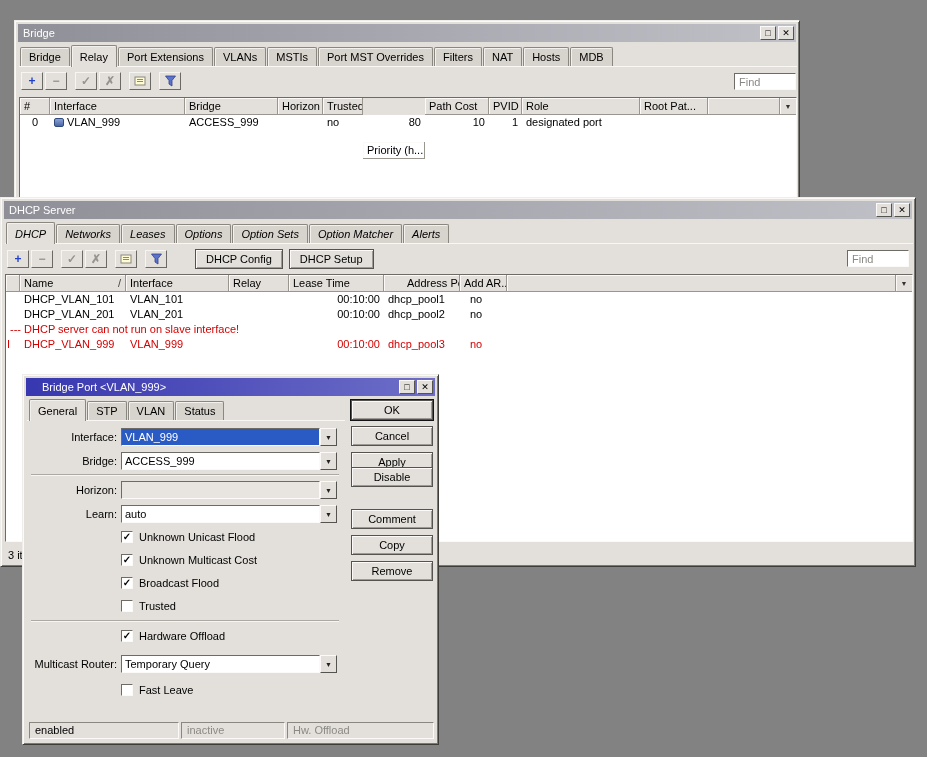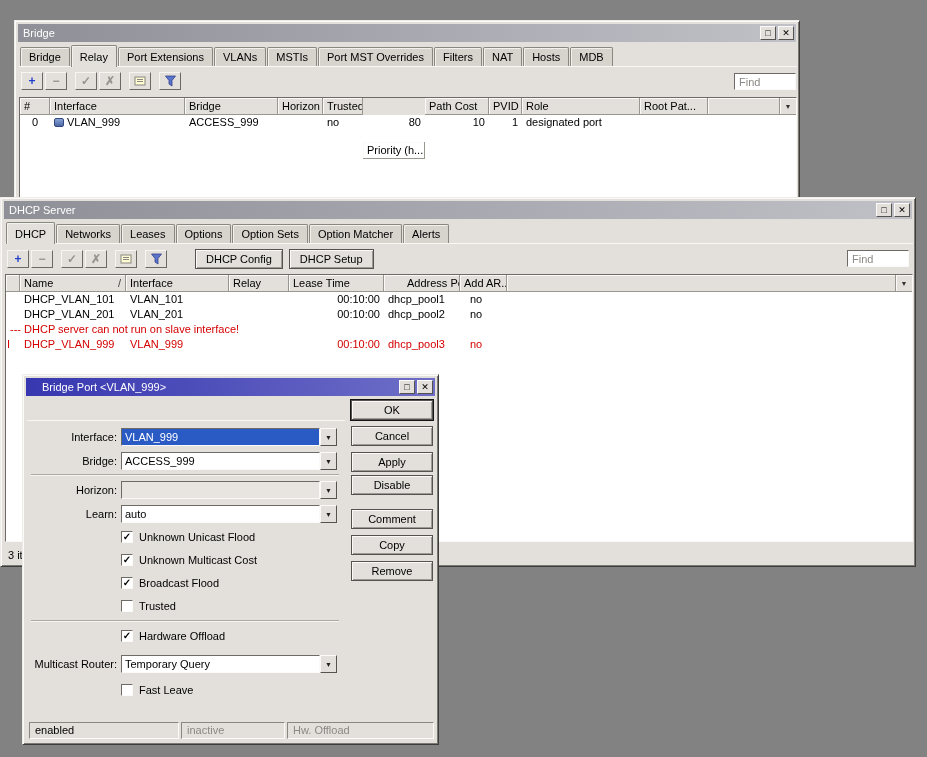--- a/index.html
+++ b/index.html
@@ -242,21 +242,21 @@
 
 <div class="window" style="left:0px; top:197px; width:916px; height:370px; z-index:2;">
   <div class="titlebar inactive">
     <span class="tb-title">DHCP Server</span>
     <span class="tb-buttons">
       <span class="tb-btn">□</span>
       <span class="tb-btn">✕</span>
     </span>
   </div>
 
-  <div class="tabs" style="left:5px; top:23px;">
+  <div class="tabs" style="left:5px; top:23px;font-style:italic;">
     <span class="tab active">DHCP</span>
     <span class="tab">Networks</span>
     <span class="tab">Leases</span>
     <span class="tab">Options</span>
     <span class="tab">Option Sets</span>
     <span class="tab">Option Matcher</span>
     <span class="tab">Alerts</span>
   </div>
   <div class="tabline" style="left:4px; top:45px; width:908px;"></div>
 
@@ -354,20 +354,26 @@
 
 <div class="window" style="left:22px; top:374px; width:417px; height:371px; z-index:3;">
   <div class="titlebar active">
     <span class="tb-title">Bridge Port &lt;VLAN_999&gt;</span>
     <span class="tb-buttons">
       <span class="tb-btn">□</span>
       <span class="tb-btn">✕</span>
     </span>
   </div>
 
+  <div class="tabs" style="left:6px; top:23px;">
+    <span class="tab active">General</span>
+    <span class="tab">STP</span>
+    <span class="tab">VLAN</span>
+    <span class="tab">Status</span>
+  </div>
   <div class="tabline" style="left:4px; top:45px; width:318px;"></div>
 
   <div class="frow" style="top:53px;">
     <span class="flabel">Interface:</span>
     <span class="field">
       <span class="fi">
           <span class="sel">VLAN_999</span>
         </span>
       <span class="fbtn">▼</span>
     </span>
@@ -444,21 +450,21 @@
   <div class="cbrow" style="top:308px;">
     <span class="cb">
         <span></span>
       </span>
     <span>Fast Leave</span>
   </div>
 
   <button class="btn default dlg-btn" style="top:25px;">OK</button>
   <button class="btn dlg-btn" style="top:51px;">Cancel</button>
   <button class="btn dlg-btn" style="top:77px;">Apply</button>
-  <button class="btn dlg-btn" style="top:100px;">Disable</button>
+  <button class="btn dlg-btn" style="top:92px;">Disable</button>
   <button class="btn dlg-btn" style="top:134px;">Comment</button>
   <button class="btn dlg-btn" style="top:160px;">Copy</button>
   <button class="btn dlg-btn" style="top:186px;">Remove</button>
 
   <span class="status-cell" style="left:6px;  top:347px; width:150px;">enabled</span>
   <span class="status-cell dim" style="left:158px; top:347px; width:104px;">inactive</span>
   <span class="status-cell dim" style="left:264px; top:347px; width:147px;">Hw. Offload</span>
 </div>
 
 </body></html>

